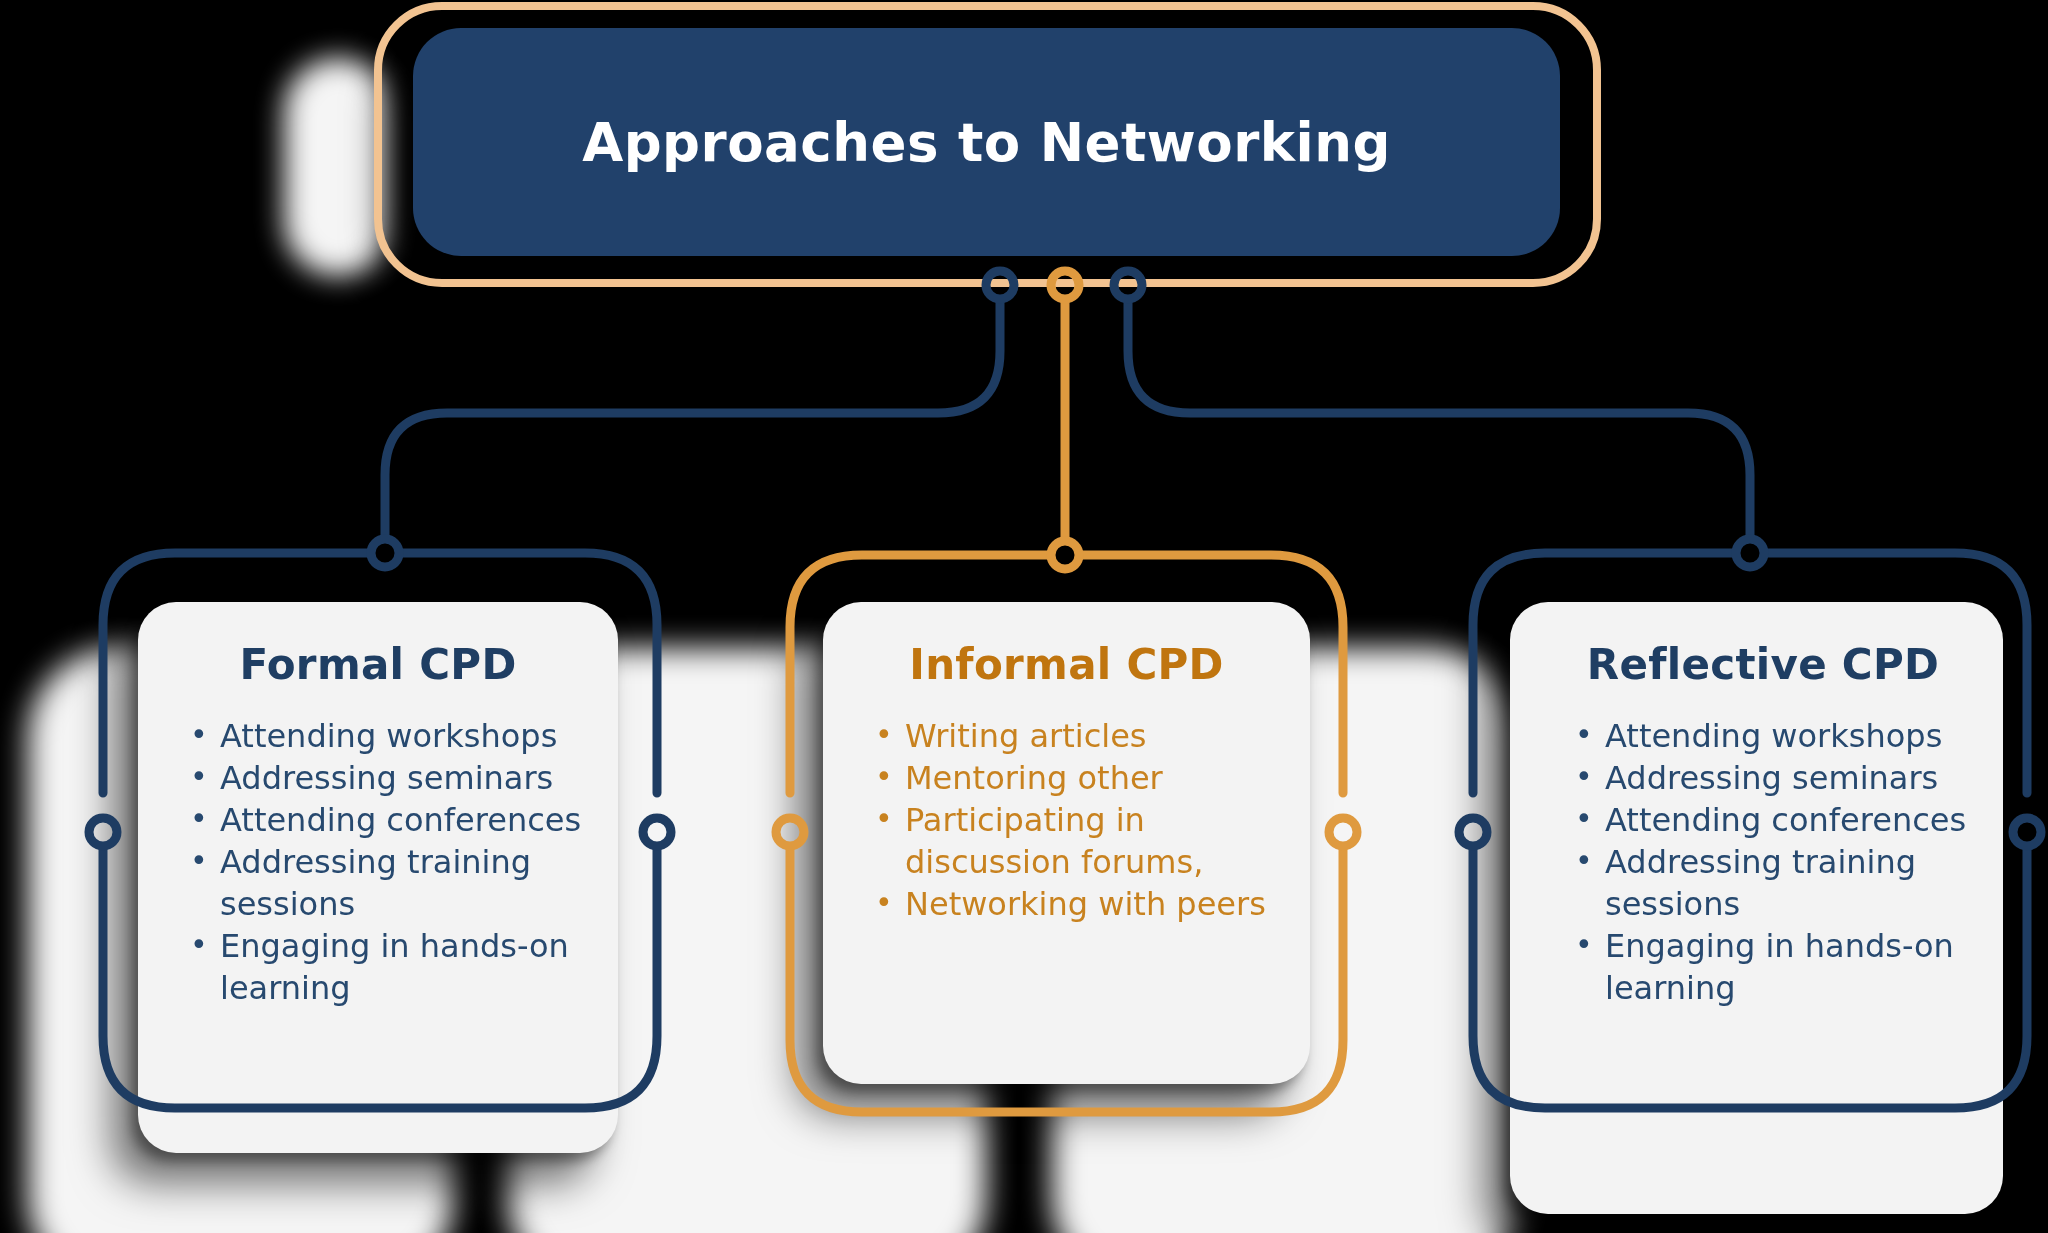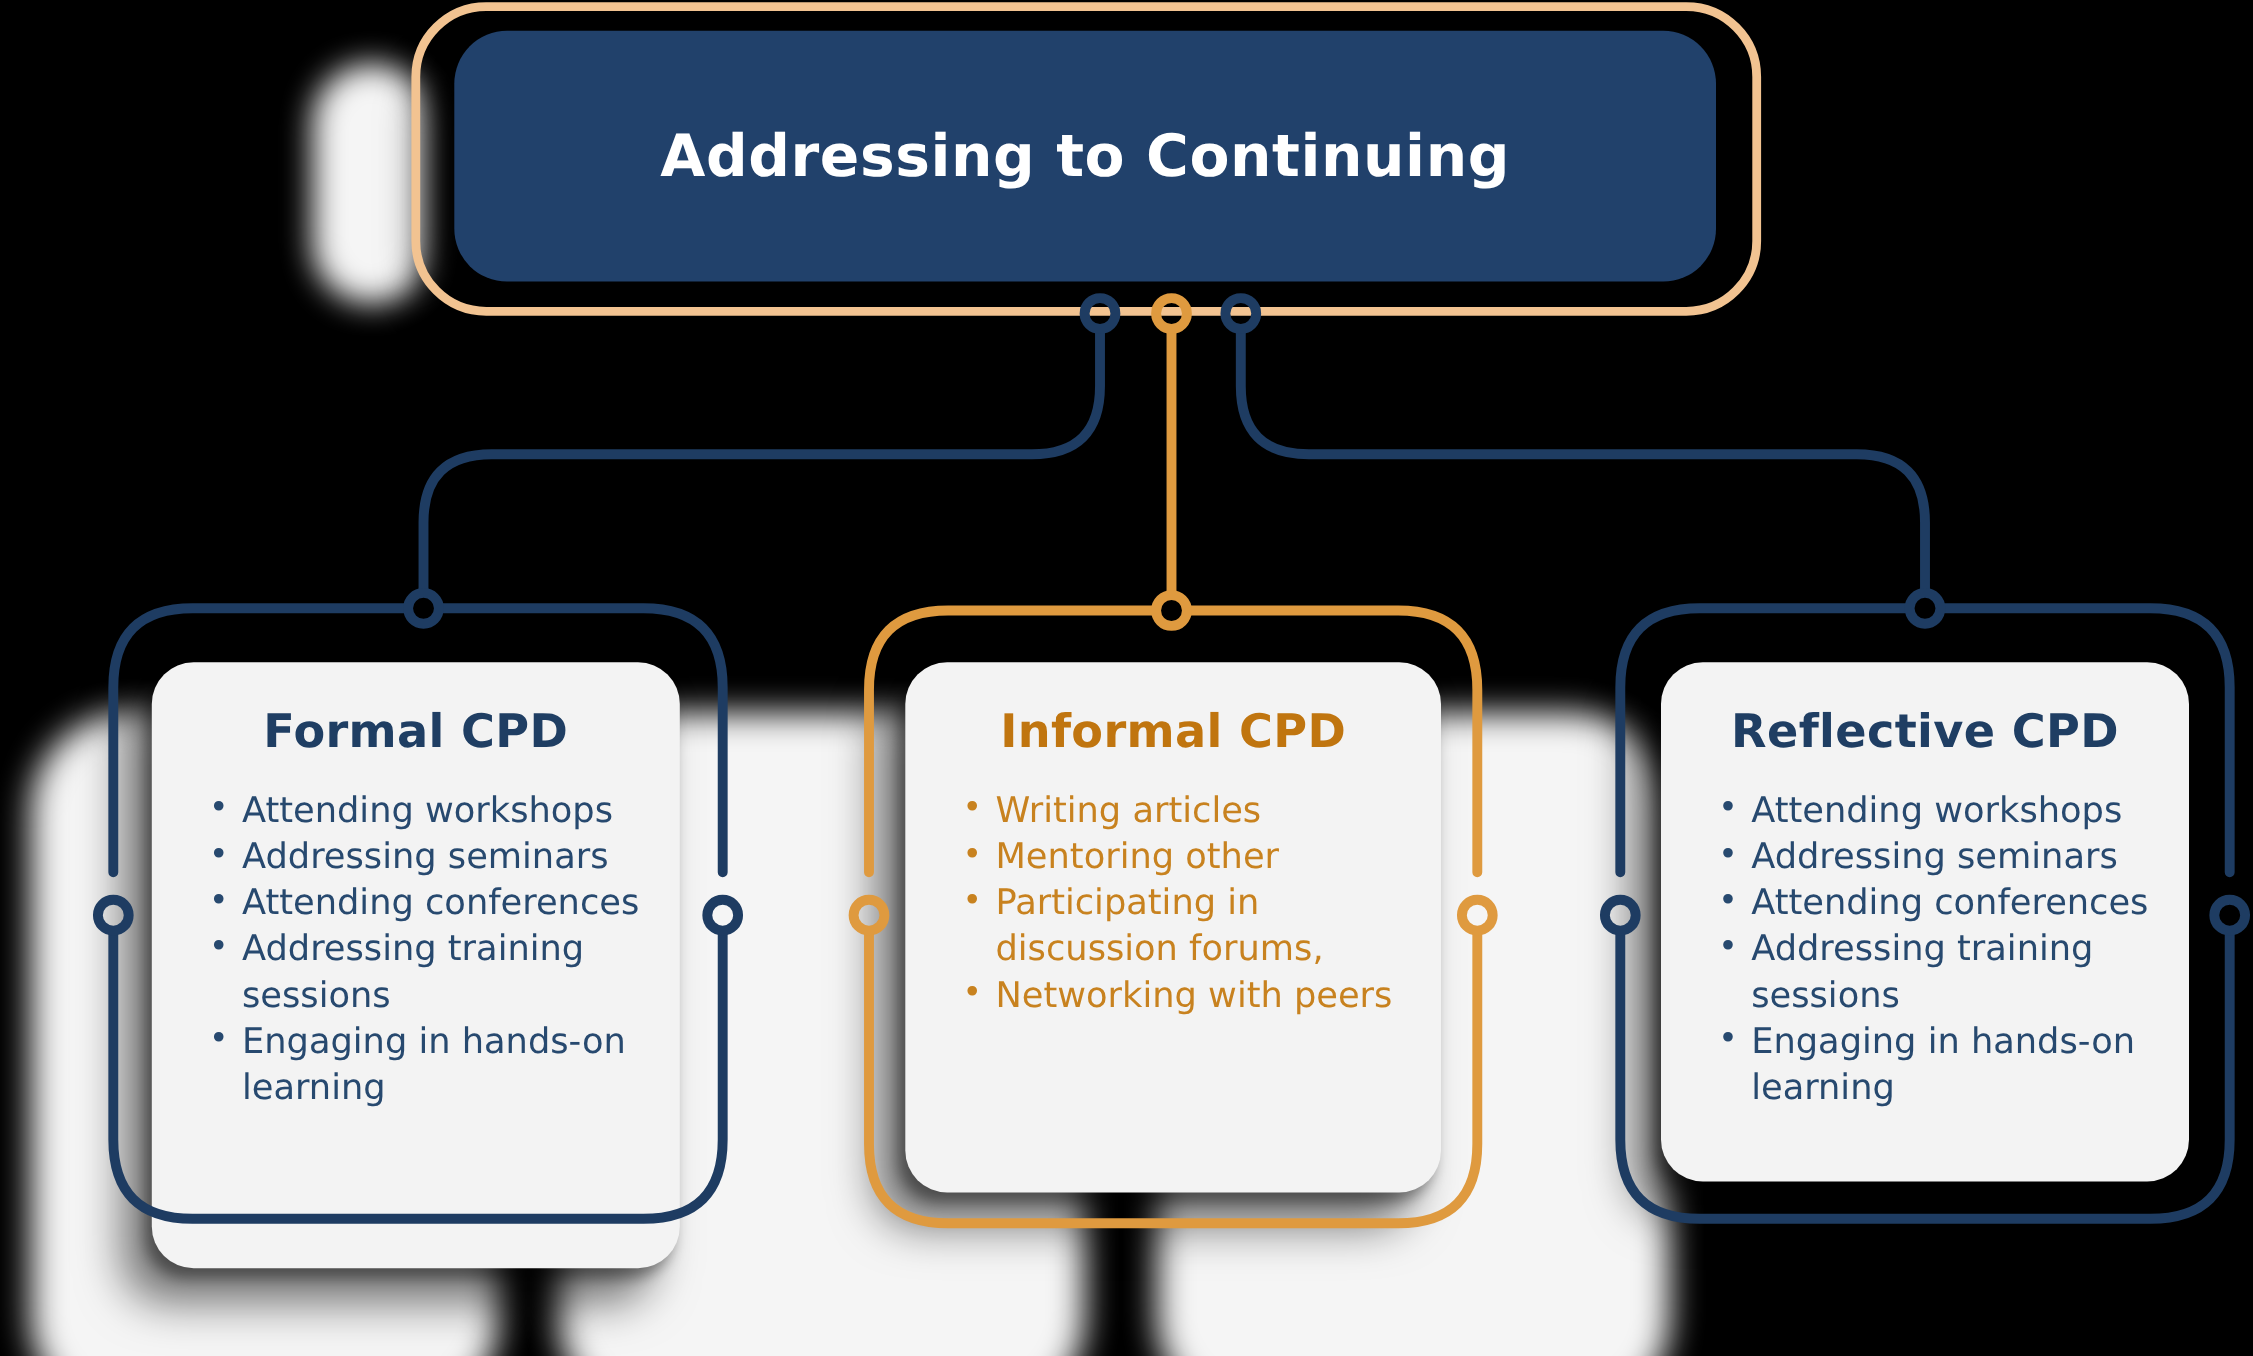--- a/index.html
+++ b/index.html
@@ -25,21 +25,21 @@
     color:#fff;font-size:53px;line-height:67px;font-weight:700;letter-spacing:.5px;text-align:center;
   }
 
   
   .card{
     position:absolute;top:602px;background:#F3F3F3;border-radius:38px;
     box-shadow:-26px 30px 42px rgba(0,0,0,.55), -6px 8px 12px rgba(0,0,0,.35);
   }
   .card-left{left:138px;width:480px;height:551px;}
   .card-mid{left:823px;width:487px;height:482px;}
-  .card-right{left:1510px;width:480px;height:472px;}
+  .card-right{left:1510px;width:480px;height:612px;padding-left:13px;}
   .card h2{
     margin:38px 10px 0 10px;text-align:center;font-size:42px;font-weight:700;letter-spacing:.3px;
   }
   .card ul{
     list-style:none;margin:26px 0 0 0;padding:0 26px 0 46px;
     font-size:32px;line-height:42px;font-weight:500;
   }
   .card li{position:relative;padding-left:36px;}
   .card li::before{content:"\2022";position:absolute;left:6px;top:-1px;font-size:30px;}
   .theme-navy h2{color:#1F3E63;}
@@ -53,21 +53,21 @@
 <body>
 
 <div class="canvas">
 
   <div class="ghost ghost-title"></div>
   <div class="ghost ghost-left"></div>
   <div class="ghost ghost-mid"></div>
   <div class="ghost ghost-right"></div>
 
   <div class="title-box">
-    <div class="tline">Addressing to Continuing</div>
+    <div class="tline">Approaches to Networking</div>
   </div>
 
   <div class="card card-left theme-navy">
     <h2>Formal CPD</h2>
     <ul>
         <li>Attending workshops</li>
         <li>Addressing seminars</li>
         <li>Attending conferences</li>
         <li>Addressing training sessions</li>
         <li>Engaging in hands-on learning</li>

